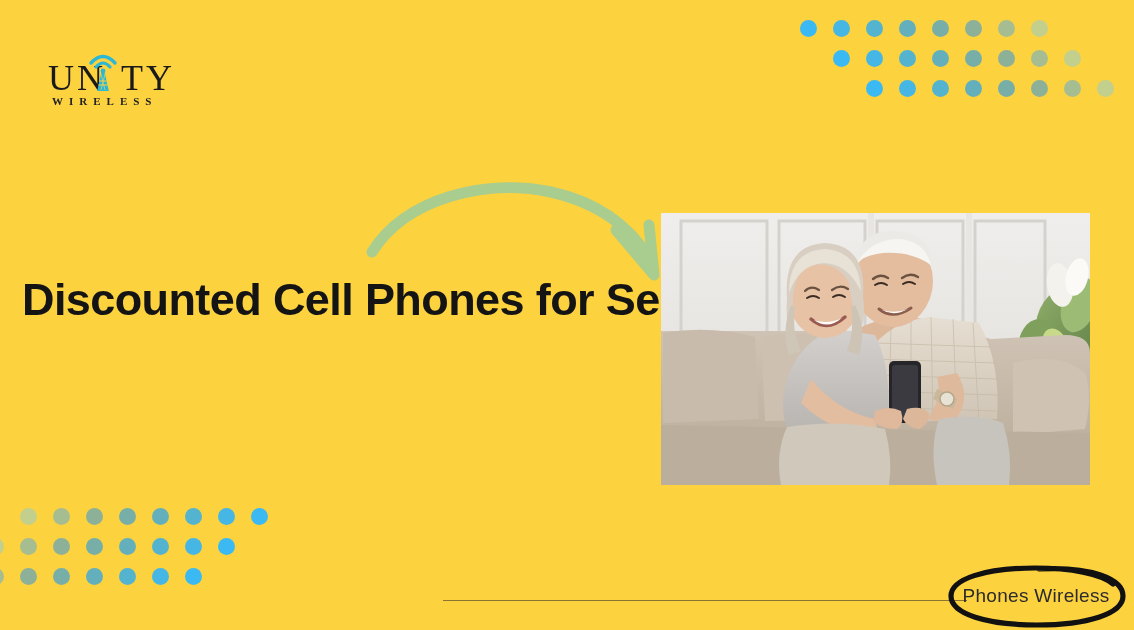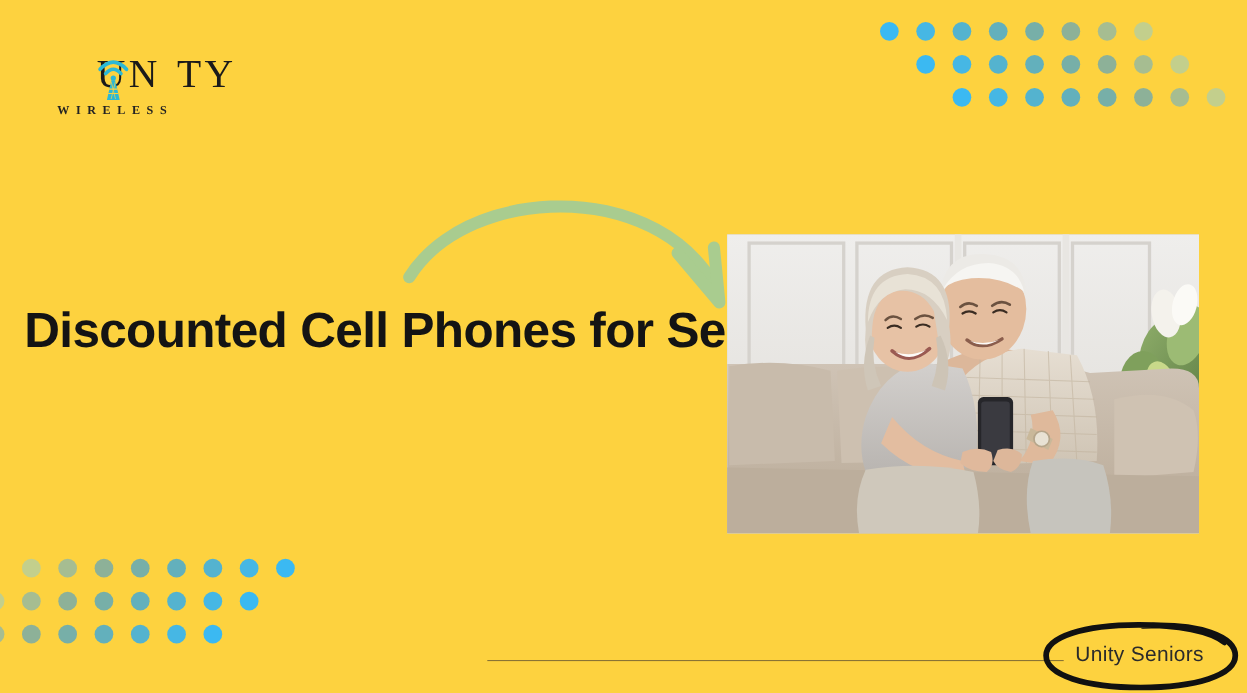--- a/index.html
+++ b/index.html
@@ -20,28 +20,27 @@
   .logo {
     position: absolute;
     left: 48px;
     top: 48px;
     width: 200px;
     height: 58px;
   }
   .logo-wordmark {
     position: absolute;
     left: 0;
-    top: 1px;
+    top: 12px;
     font-family: "Liberation Serif", serif;
     font-size: 36px;
     letter-spacing: 3px;
     color: #1a1a1a;
     line-height: 1;
     white-space: nowrap;
-    margin-left: 40px;
   }
   .logo-wordmark .gap { color: transparent; }
   .logo-tower {
     position: absolute;
     left: 39px;
     top: 0px;
     width: 32px;
     height: 44px;
   }
   .logo-sub {
@@ -327,16 +326,16 @@
       <div class="dot" style="left: 132px; top: 60px; width: 17px; height: 17px; background: rgb(70, 183, 228);"></div>
       <div class="dot" style="left: 165px; top: 60px; width: 17px; height: 17px; background: rgb(59, 185, 242);"></div>
     </div>
 
   <div class="bottom-rule"></div>
 
   <div class="badge">
     <svg width="186" height="66" viewBox="0 0 186 66">
       <path d="M96 6 C 148 3, 180 16, 180 33 C 180 51, 144 62, 94 62 C 44 62, 8 51, 8 33 C 8 16, 42 5, 92 5 C 128 5, 158 11, 170 21" stroke="#111111" stroke-width="5.2" fill="none" stroke-linecap="round"></path>
     </svg>
-    <div class="badge-text">Unity Seniors</div>
+    <div class="badge-text">Phones Wireless</div>
   </div>
 
 </div>
 
 </body></html>

